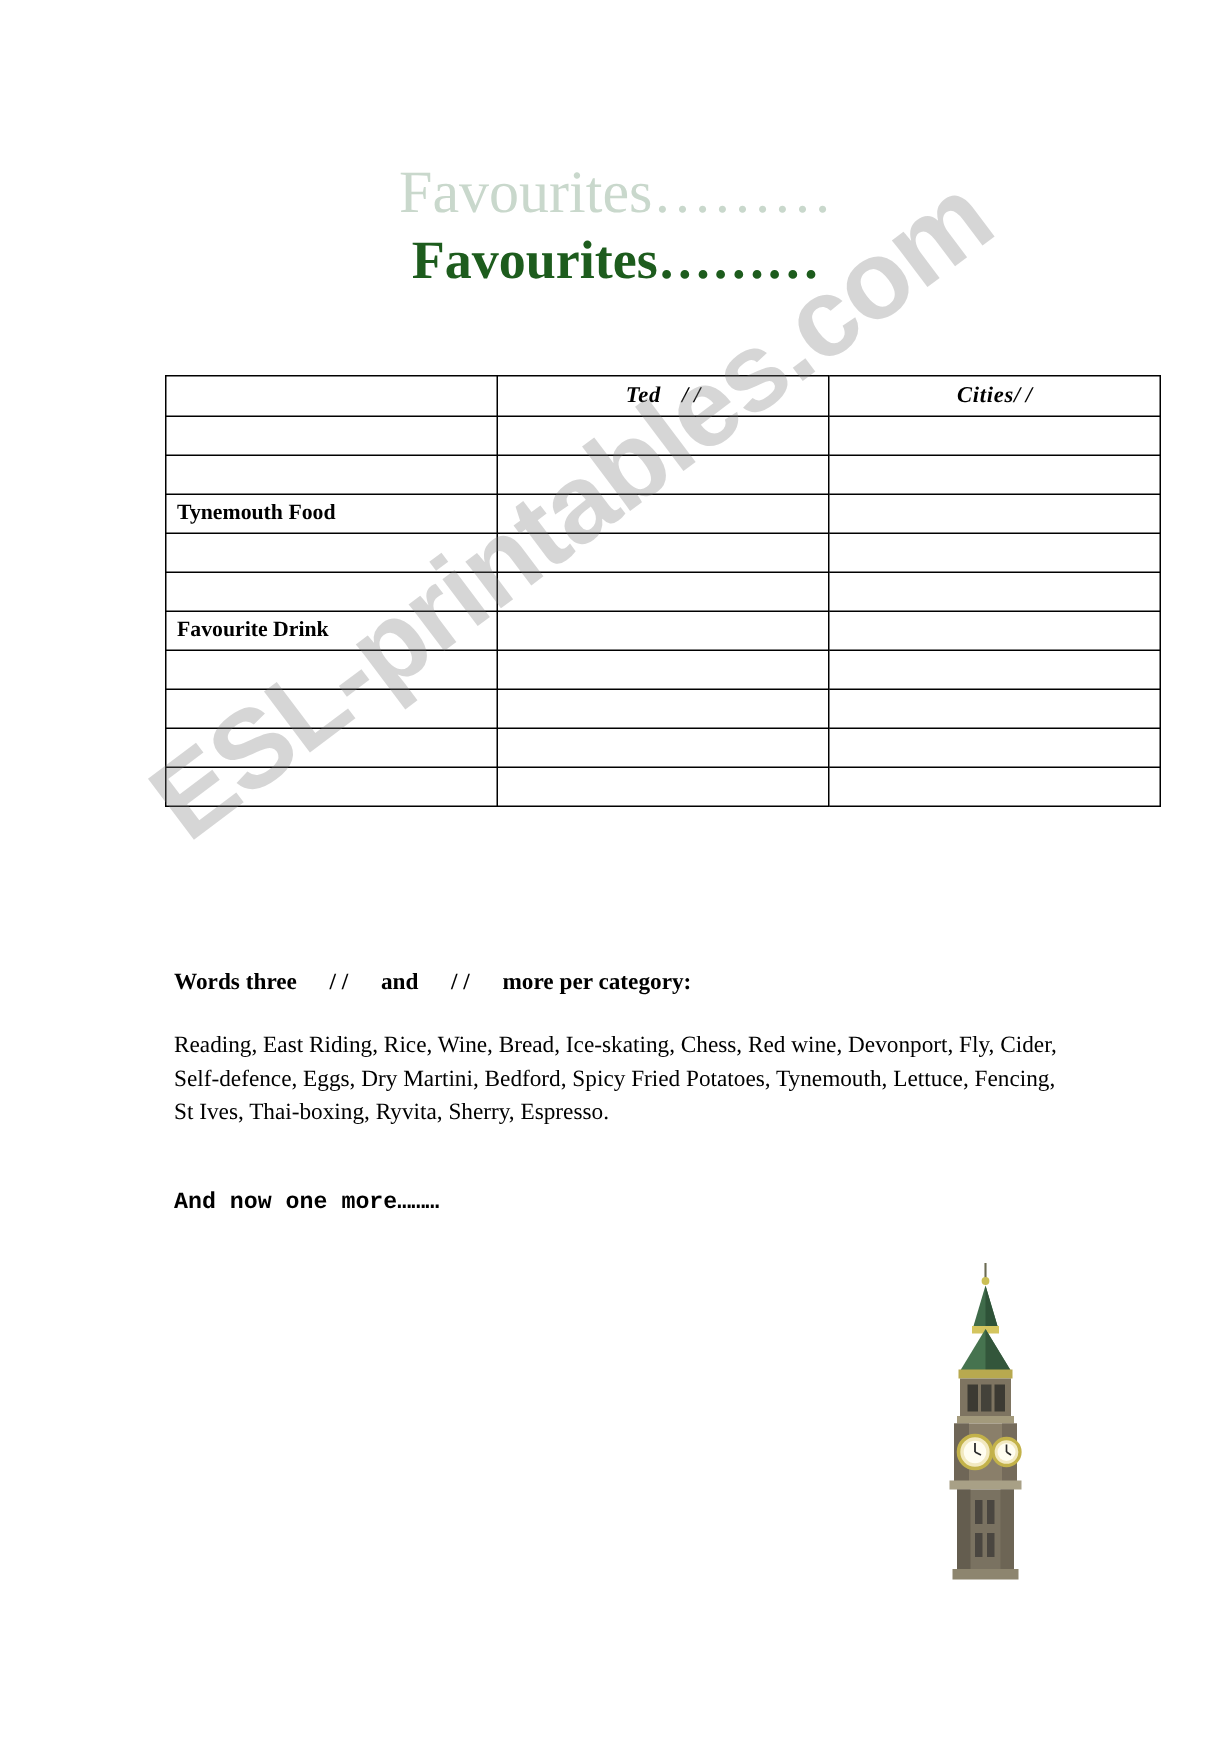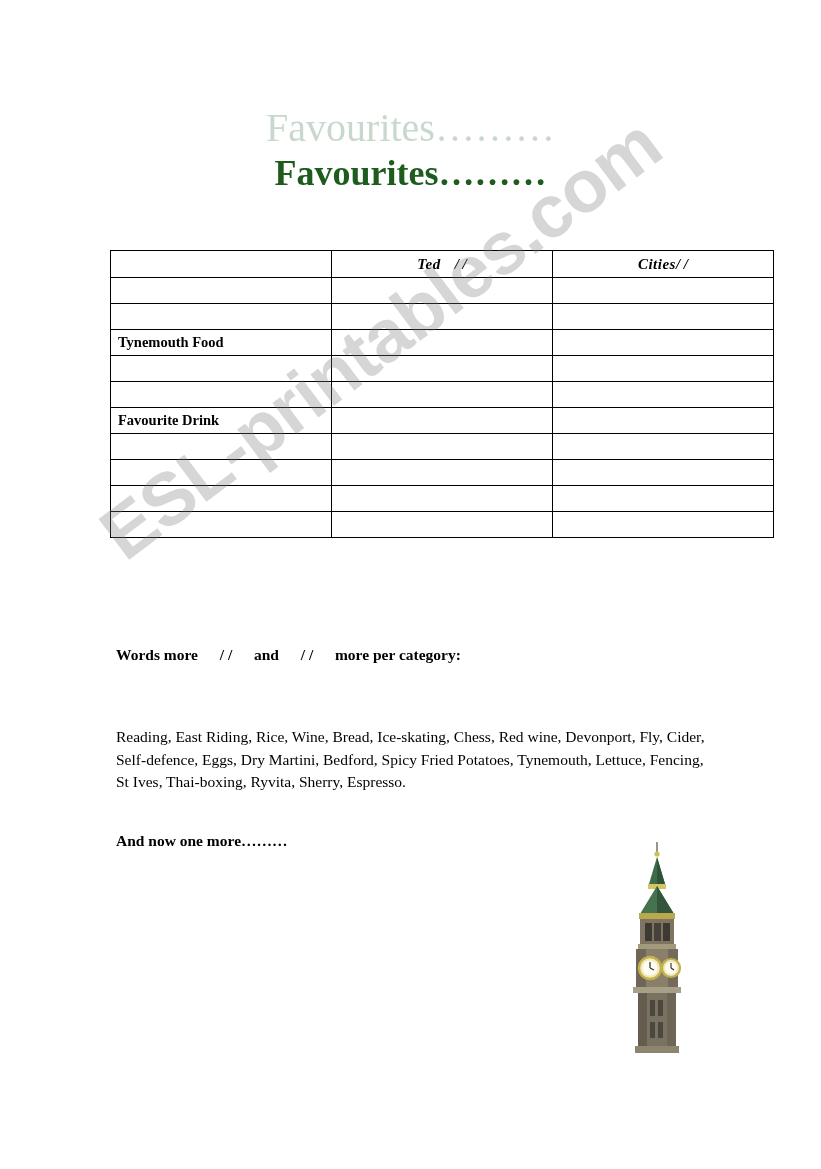--- a/index.html
+++ b/index.html
@@ -124,27 +124,26 @@
   .words-body {
     position: absolute;
     left: 116px;
     top: 686px;
     width: 600px;
     font-family: "Liberation Serif", serif;
     font-size: 15.5px;
     line-height: 22.5px;
     color: #000;
     z-index: 2;
-    margin-top: 40px;
   }
   .one-more {
     position: absolute;
     left: 116px;
-    top: 832px;
-    font-family: Liberation Serif, serif;
+    top: 792px;
+    font-family: Liberation Mono, monospace;
     font-size: 15.5px;
     font-weight: 700;
     color: #000;
     z-index: 2;
   }
 
   
   .bigben {
     position: absolute;
     left: 592px;
@@ -226,21 +225,21 @@
         <tr>
           <td class="c0 label"></td>
           <td class="c1"></td>
           <td class="c2"></td>
         </tr>
       </tbody>
     </table>
   </div>
 
   <div class="words-head">
-    <span>Words more</span>
+    <span>Words three</span>
     <span class="slash-gap"></span>
     <span>/     /</span>
     <span class="slash-gap"></span>
     <span>and</span>
     <span class="slash-gap"></span>
     <span>/   /</span>
     <span class="slash-gap"></span>
     <span>more per category:</span>
   </div>
 

